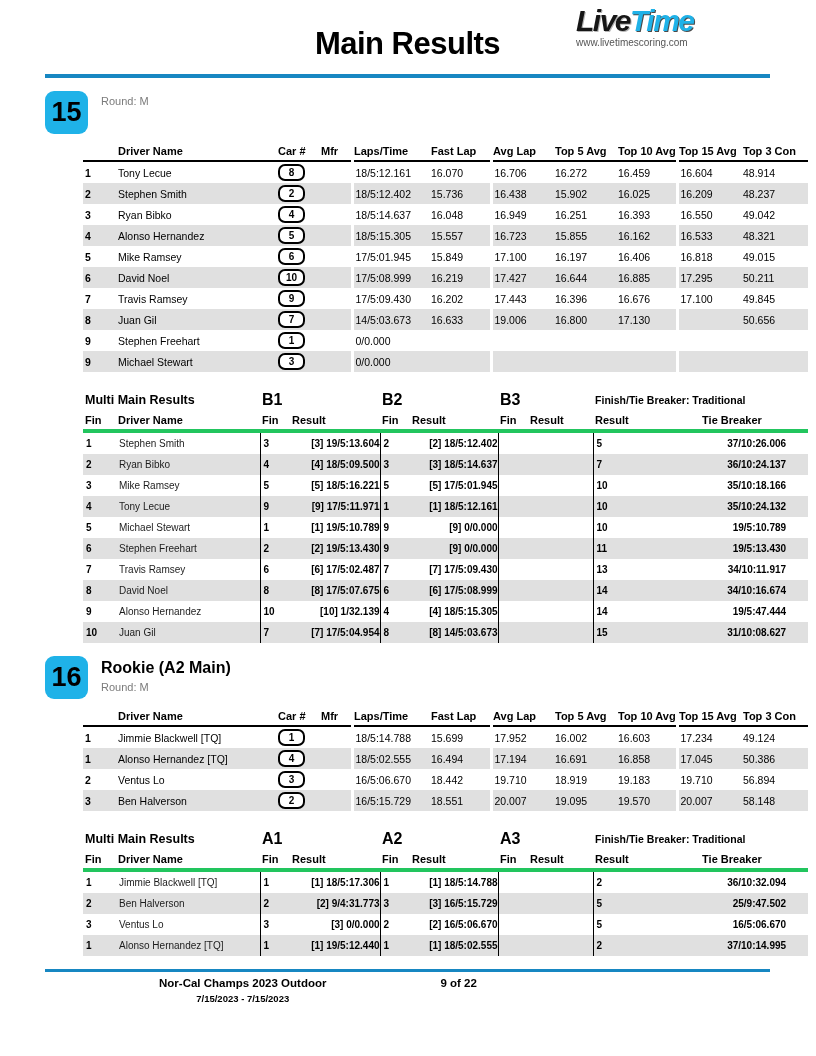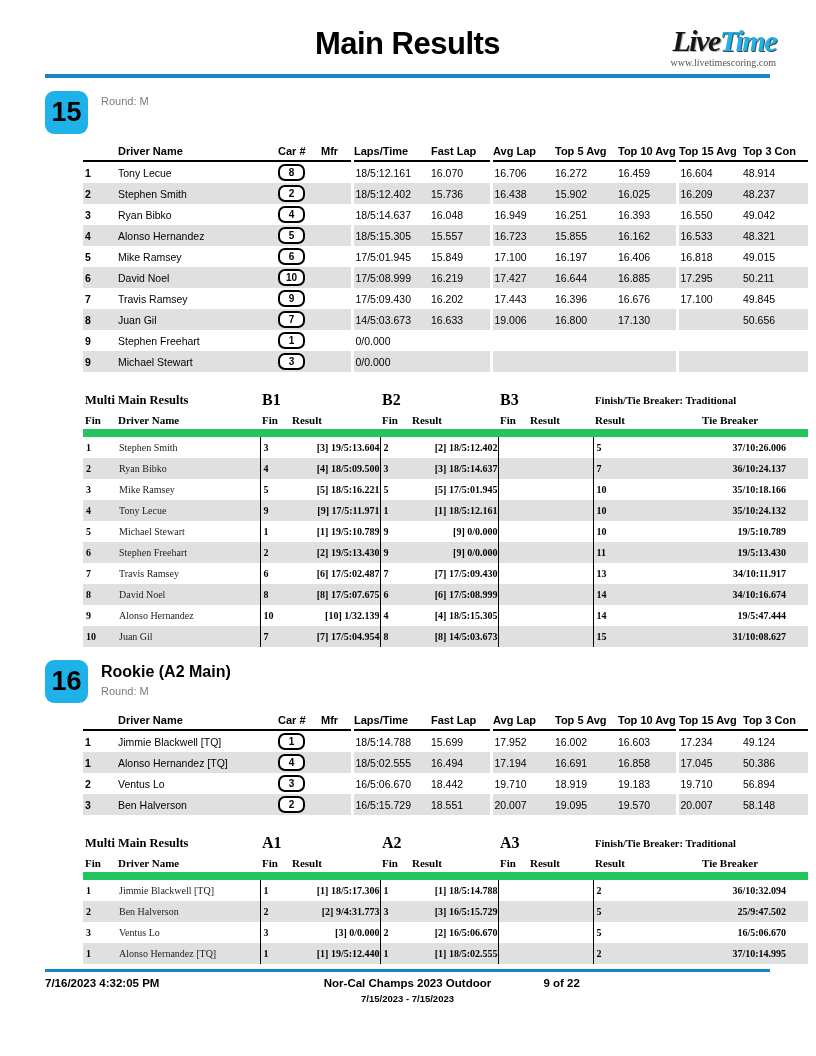--- a/index.html
+++ b/index.html
@@ -8,21 +8,21 @@
     font-family:"Liberation Sans",sans-serif;position:relative;overflow:hidden;
   }
   .content{padding:0 46px 0 45px;}
 
   
   .header-area{position:relative;height:66px;}
   .page-title{
     text-align:center;font-size:31px;font-weight:bold;letter-spacing:-0.5px;
     padding-top:26px;
   }
-  .logo{position:absolute;right:-6px;top:26px;width:200px;text-align:right;font-family:Liberation Serif, serif;}
+  .logo{position:absolute;right:-6px;top:6px;width:200px;text-align:left;}
   .logo-text{font-style:italic;font-weight:bold;font-size:30px;letter-spacing:-1.5px;line-height:30px;}
   .logo-live{color:#161616;text-shadow:1px 1px 0 #b5b5b5;}
   .logo-time{color:var(--badge,#29aee6);text-shadow:1px 1px 0 #4a4a4a;}
   .logo-url{font-size:10px;color:#555;margin-top:1px;}
   .rule{height:4px;background:var(--accent,#1787c2);margin-top:8px;}
 
   
   .section-head{display:flex;margin-top:13px;}
   .race-badge{
     width:43px;height:43px;border-radius:9px;background:var(--badge,#1fb2e8);
@@ -42,22 +42,22 @@
   .results-table tbody tr:nth-child(even) td{background:var(--stripe,#e0e0e0);}
   td.gap{border-left:3px solid #fff;}
   .c-pos{font-weight:bold;}
   .car-badge{
     display:inline-block;border:2px solid #000;border-radius:7px;background:#fff;
     min-width:13px;padding:0 5px;text-align:center;
     font-weight:bold;font-size:10px;line-height:13px;
   }
 
   
-  .multi-table{margin-top:17px;font-family:Liberation Serif, serif;}
-  .multi-table thead tr.hdr2 th{border-bottom:8px solid #22c55e;}
+  .multi-table{margin-top:17px;}
+  .multi-table thead tr.hdr2 th{border-bottom:4px solid #22c55e;}
   .multi-table thead th.m-title{font-size:12.5px;}
   .multi-table thead th.m-leg{font-size:16px;}
   .multi-table thead th.m-finlabel{font-size:10.5px;}
   .multi-table tbody tr:nth-child(even) td{background:var(--stripe,#e0e0e0);}
   .multi-table tbody td{font-size:10px;height:15px;padding:3px 0 3px 3px;}
   .m-pos{font-weight:bold;}
   .m-driver{font-size:9.5px;color:#1c1c1c;}
   .m-fin{font-weight:bold;}
   .m-res{font-weight:bold;text-align:right;}
   .m-result{font-weight:bold;}
@@ -597,20 +597,19 @@
             <td class="m-tie">37/10:14.995</td>
           </tr>
         </tbody>
     </table>
   </div>
 
 </div>
 
 <div class="footer">
   <div class="footer-row">
-    <div class="footer-left">7/16/2023 4:32:05 PM</div>
     <div class="footer-center">
       <div>Nor-Cal Champs 2023 Outdoor</div>
       <div class="footer-dates">7/15/2023 - 7/15/2023</div>
     </div>
     <div class="footer-right">9 of 22</div>
   </div>
 </div>
 
 </body></html>

